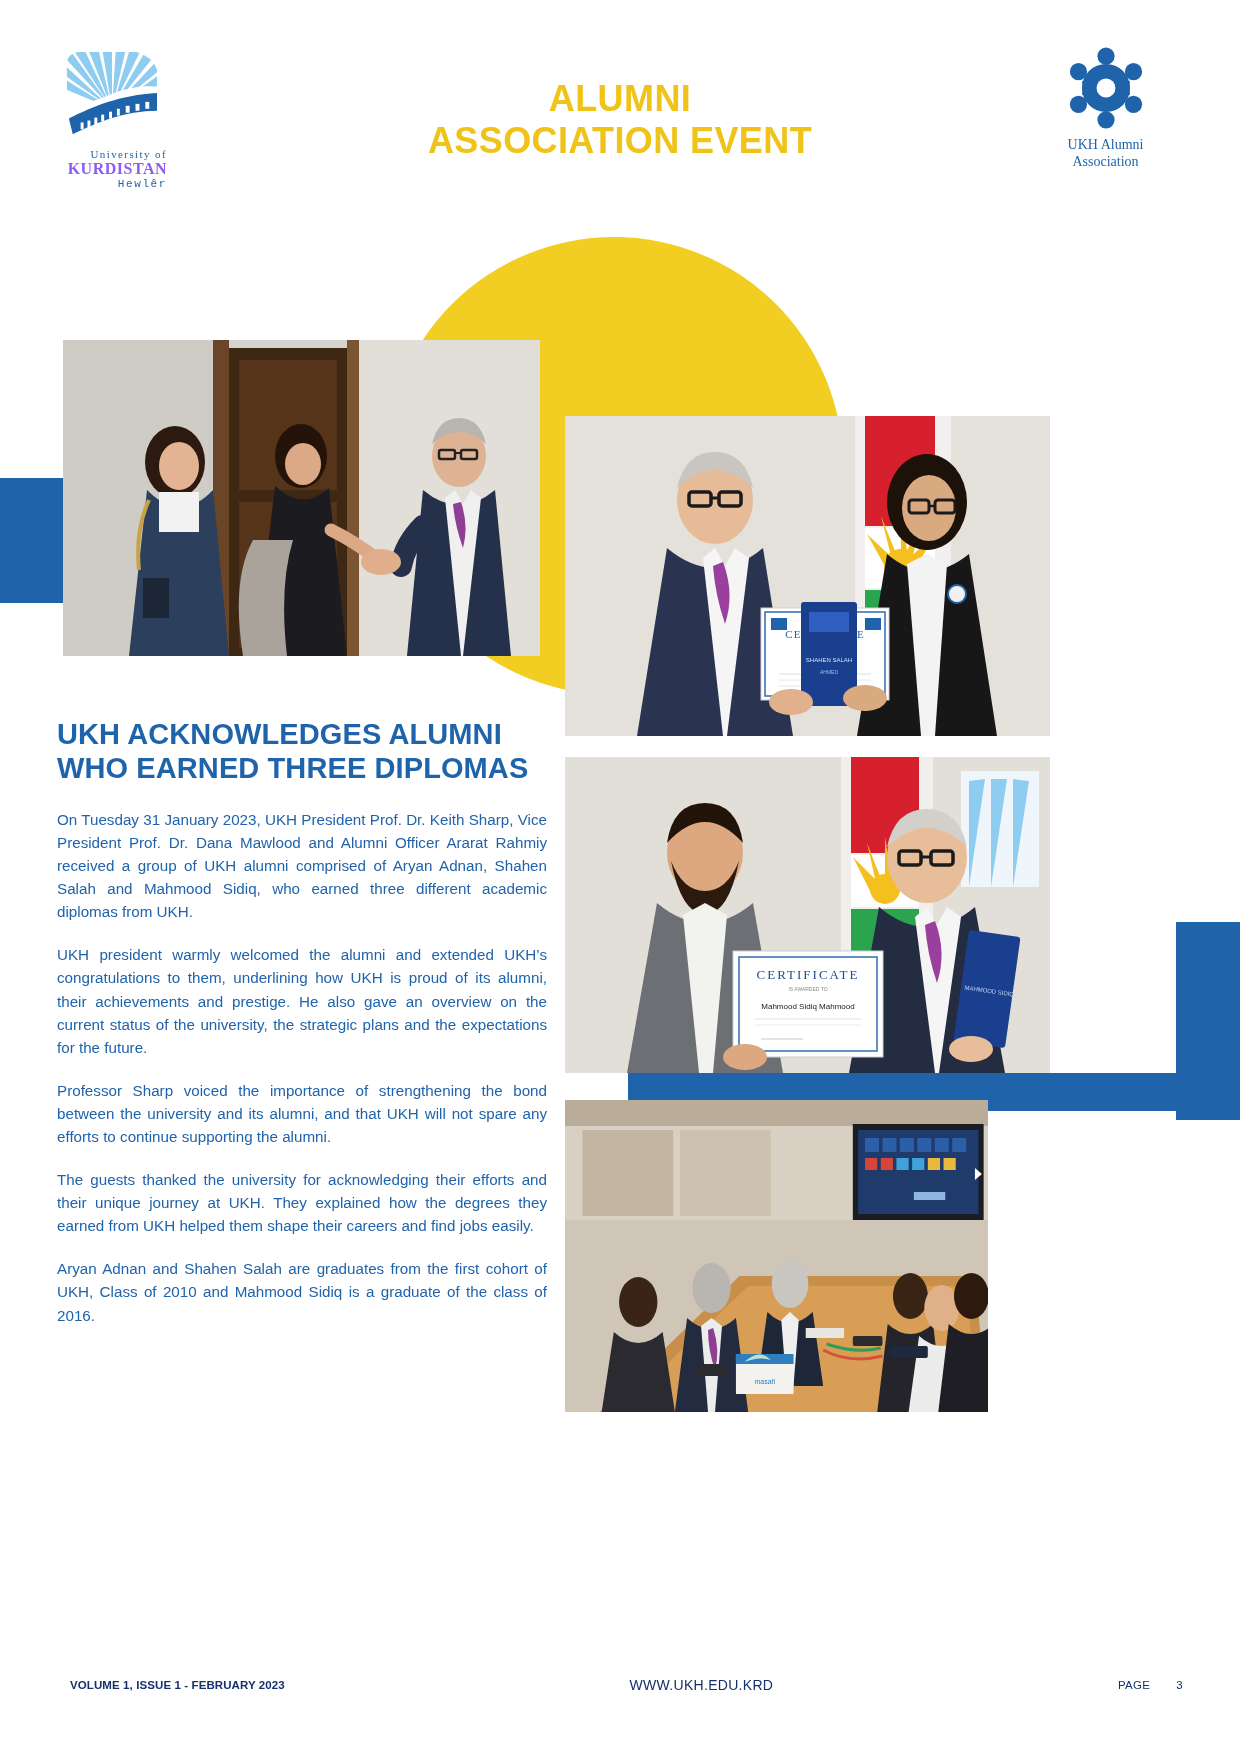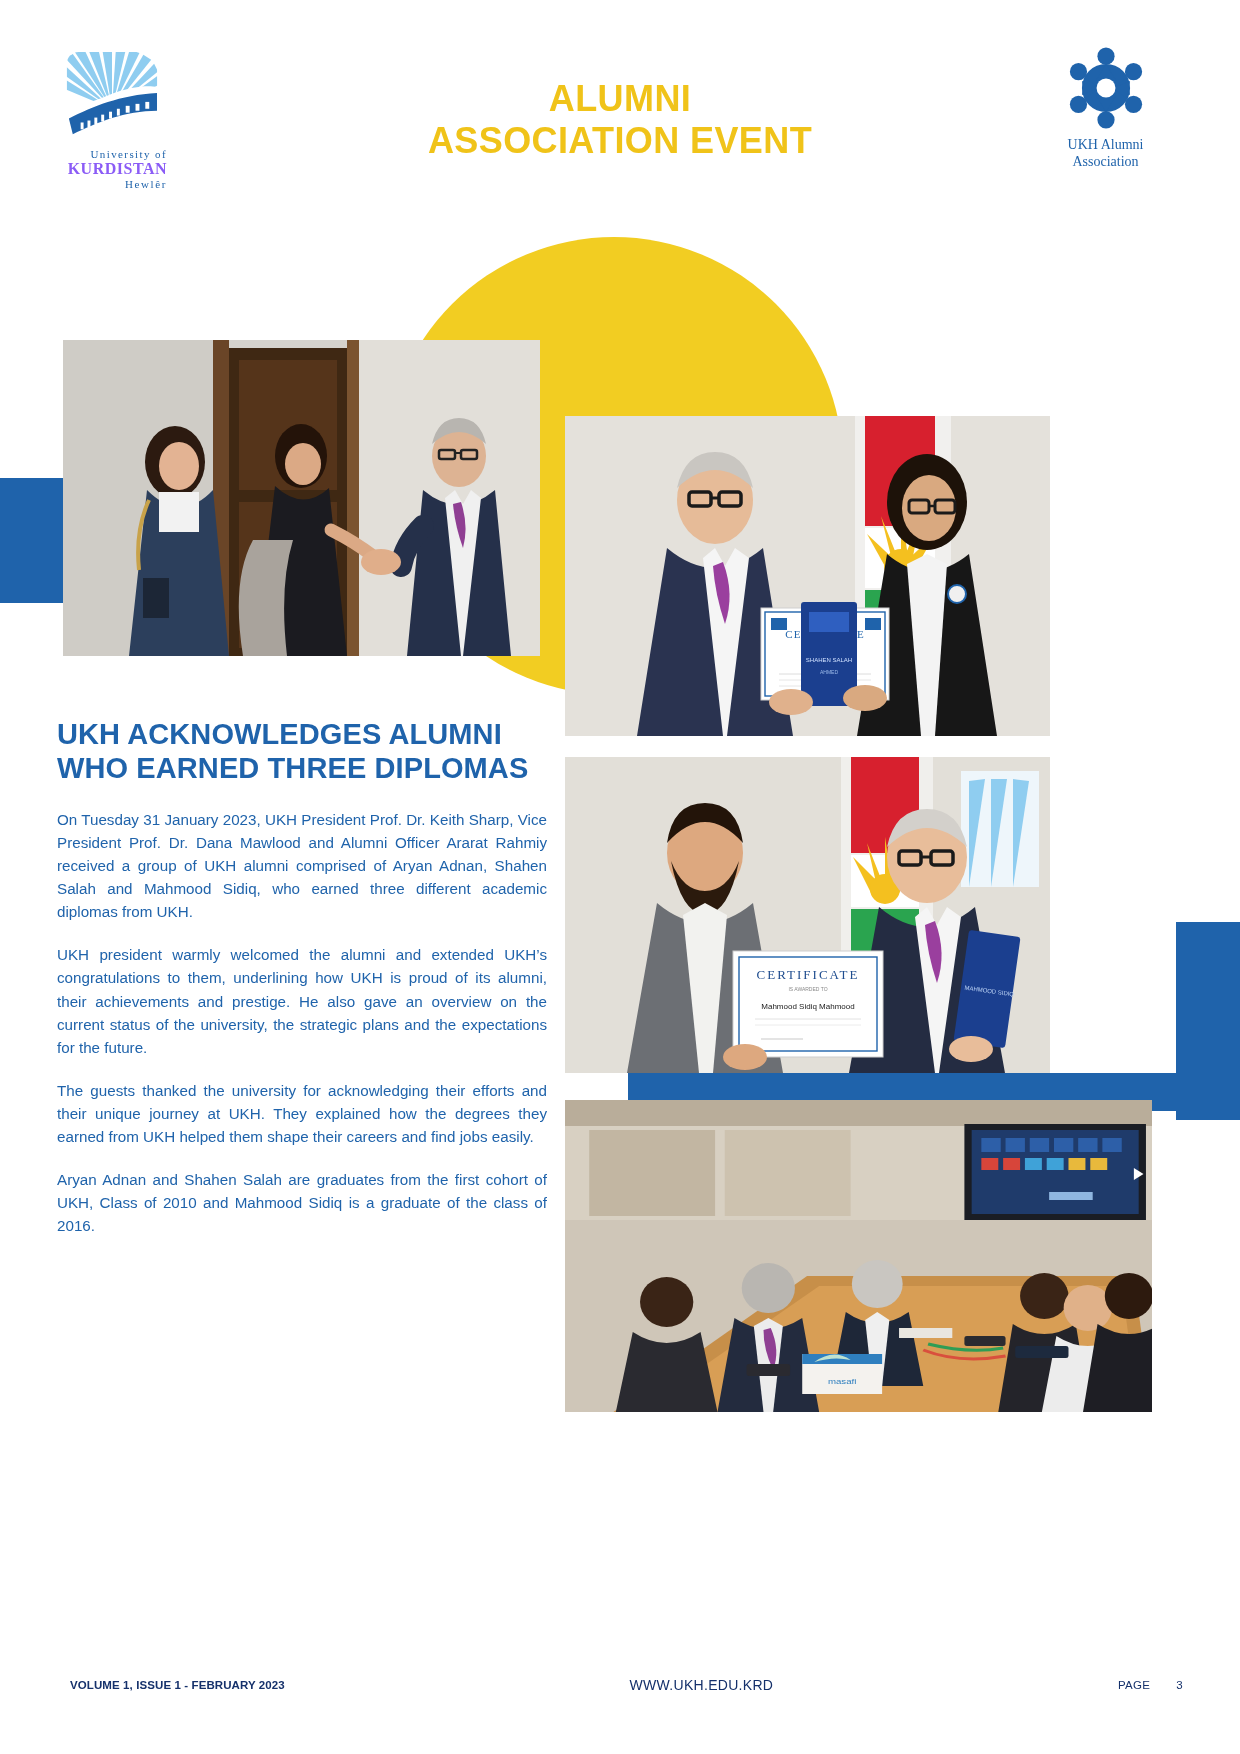--- a/index.html
+++ b/index.html
@@ -92,21 +92,21 @@
   }
   .logo-ukh .l2 {
     font-family: "Liberation Serif", serif;
     font-size: 16px;
     font-weight: bold;
     letter-spacing: 0.5px;
     color: #8b5cf6;
     line-height: 1.1;
   }
   .logo-ukh .l3 {
-    font-family: Liberation Serif, serif;
+    font-family: Liberation Mono, monospace;
     font-size: 11px;
     letter-spacing: 1.6px;
     color: #1f63ab;
   }
 
   .masthead {
     position: absolute;
     left: 330px;
     top: 78px;
     width: 580px;
@@ -143,21 +143,21 @@
     position: absolute;
     overflow: hidden;
     z-index: 3;
     background: #d9d9d9;
   }
   .photo svg { display: block; width: 100%; height: 100%; }
 
   #photo-handshake { left: 63px;  top: 340px;  width: 477px; height: 316px; }
   #photo-cert1     { left: 565px; top: 416px;  width: 485px; height: 320px; }
   #photo-cert2     { left: 565px; top: 757px;  width: 485px; height: 316px; }
-  #photo-meeting   { left: 565px; top: 1100px; width: 587px; height: 312px; }
+  #photo-meeting   { left: 565px; top: 1100px; width: 423px; height: 312px; }
 
   
   .article {
     position: absolute;
     left: 57px;
     top: 718px;
     width: 490px;
     z-index: 5;
   }
   .article h1 {
@@ -513,20 +513,21 @@
       <path d="M300 244 q34 10 62 4" stroke="#2f9d55" stroke-width="3" fill="none"></path>
       <path d="M296 250 q30 14 68 6" stroke="#d94f3d" stroke-width="3" fill="none"></path>
       <rect x="150" y="264" width="36" height="12" rx="2" fill="#2a2a30"></rect>
     </svg>
   </div>
 
   <div class="article">
     <h1>UKH ACKNOWLEDGES ALUMNI WHO EARNED THREE DIPLOMAS</h1>
     <p>On Tuesday 31 January 2023, UKH President Prof. Dr. Keith Sharp, Vice President Prof. Dr. Dana Mawlood and Alumni Officer Ararat Rahmiy received a group of UKH alumni comprised of Aryan Adnan, Shahen Salah and Mahmood Sidiq, who earned three different academic diplomas from UKH.</p>
     <p>UKH president warmly welcomed the alumni and extended UKH’s congratulations to them, underlining how UKH is proud of its alumni, their achievements and prestige. He also gave an overview on the current status of the university, the strategic plans and the expectations for the future.</p>
+    <p>Professor Sharp voiced the importance of strengthening the bond between the university and its alumni, and that UKH will not spare any efforts to continue supporting the alumni.</p>
     <p>The guests thanked the university for acknowledging their efforts and their unique journey at UKH. They explained how the degrees they earned from UKH helped them shape their careers and find jobs easily.</p>
     <p>Aryan Adnan and Shahen Salah are graduates from the first cohort of UKH, Class of 2010 and Mahmood Sidiq is a graduate of the class of 2016.</p>
   </div>
 
   <div class="footer">
     <div class="f-left"><span>VOLUME 1, ISSUE 1</span><span> - FEBRUARY 2023</span></div>
     <div class="f-center">WWW.UKH.EDU.KRD</div>
     <div class="f-right">
       <span>PAGE</span>
       <span>3</span>

